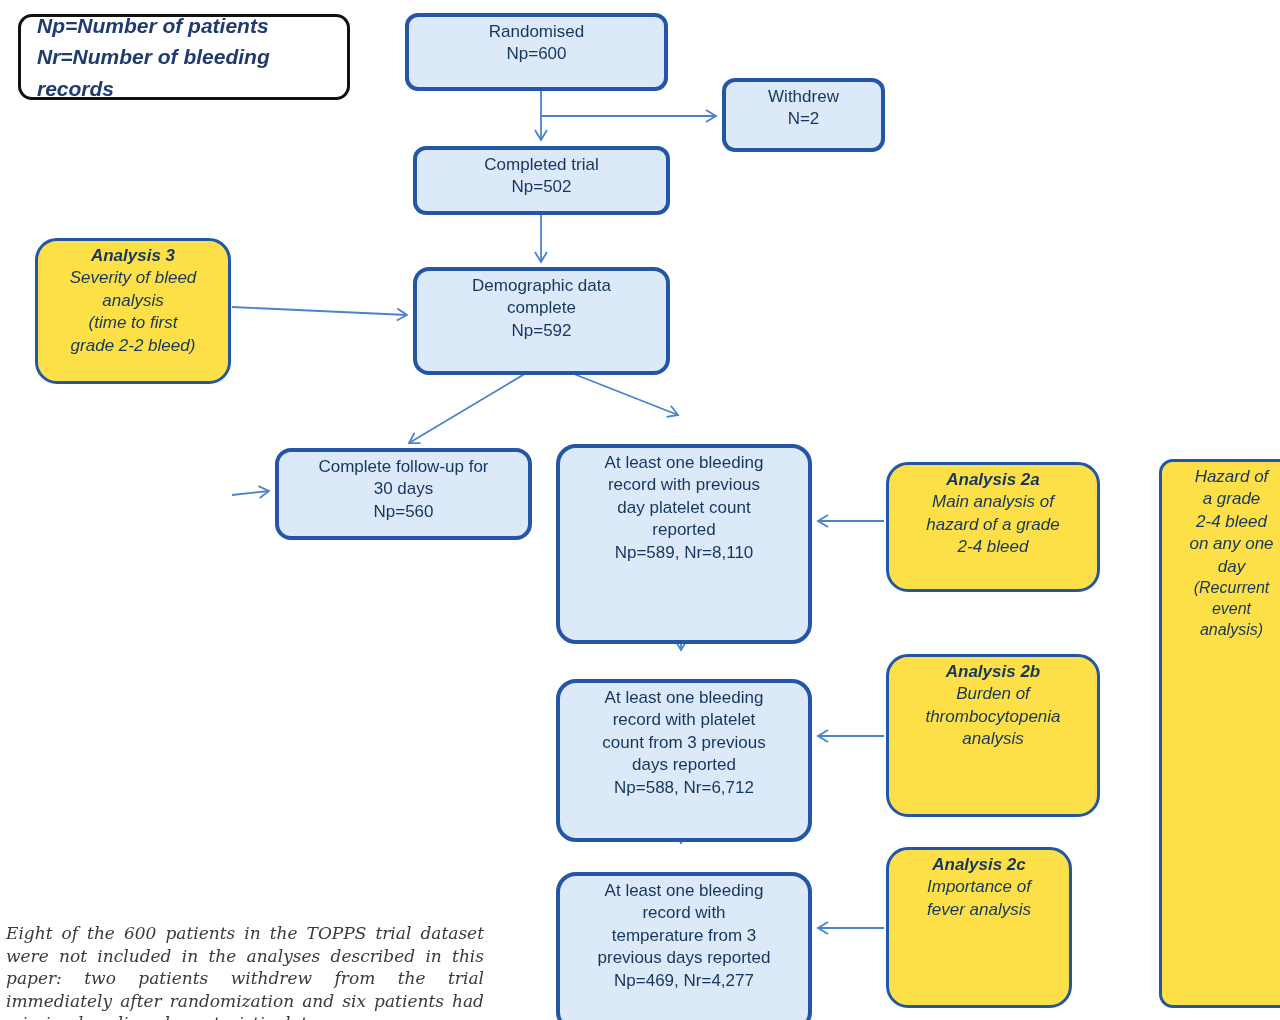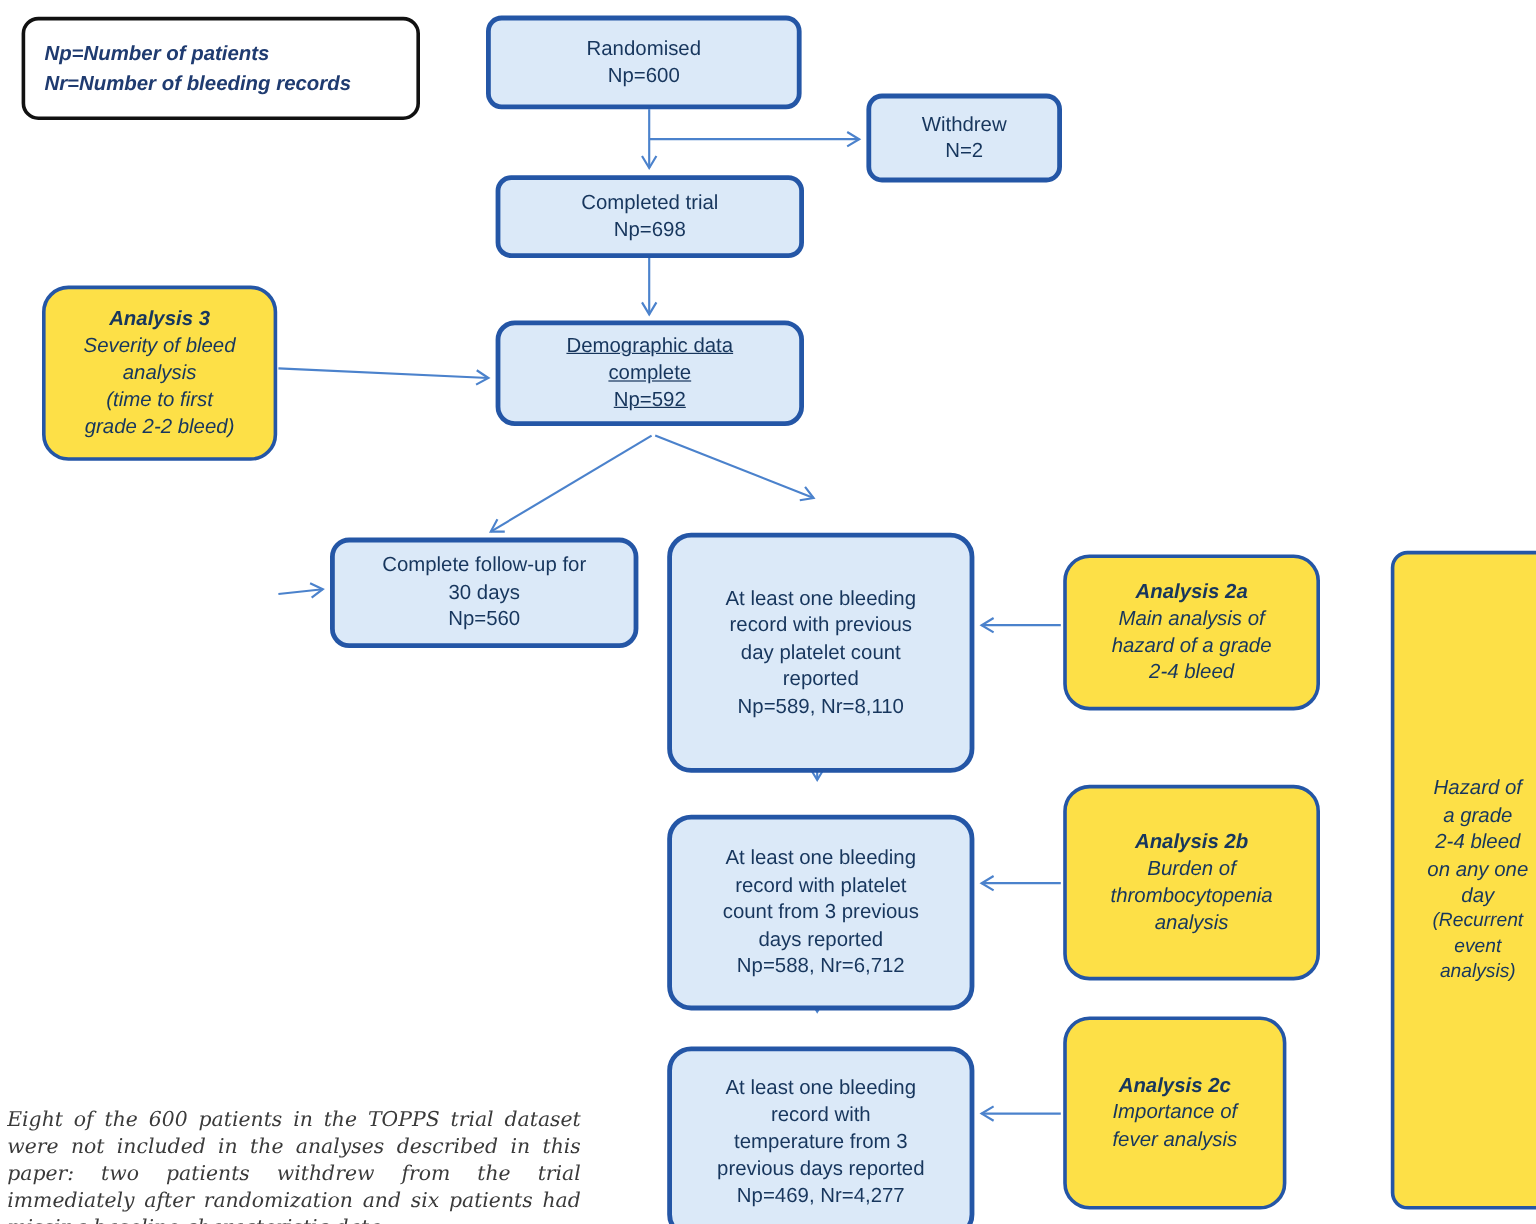--- a/index.html
+++ b/index.html
@@ -15,35 +15,35 @@
     position:relative;width:1280px;height:1020px;background:#ffffff;overflow:hidden;
     font-family:"Liberation Sans",sans-serif;
   }
   #arrows{position:absolute;left:0;top:0;width:1280px;height:1020px;pointer-events:none;}
   .box{
     position:absolute;box-sizing:border-box;
     background:var(--box-fill);
     border:4px solid var(--box-border);
     border-radius:16px;
     color:var(--text-navy);
-    display:flex;flex-direction:column;justify-content:center;align-items:center;
+    display:flex;flex-direction:column;align-items:center;
     text-align:center;font-size:17px;line-height:1.32;
     padding:4px 8px;
   }
   .box .box-text{white-space:pre-line;}
   .box .box-title{font-weight:bold;white-space:pre-line;}
   .white{background:#fde047;border-width:3.5px;border-radius:22px;font-style:italic;}
   .round-lg{border-radius:20px;margin-top:24px;}
   .round-sm{border-radius:13px;}
   .legend{
     position:absolute;box-sizing:border-box;left:18px;top:14px;width:332px;height:86px;
     background:#ffffff;border:3.5px solid var(--legend-border);border-radius:14px;
     display:flex;flex-direction:column;justify-content:center;
     padding-left:16px;color:#1f3b70;font-weight:bold;font-style:italic;
-    font-size:17px;line-height:1.5;
+    font-size:21px;line-height:1.5;
   }
   .tall-box{border-radius:14px;border-width:3px;margin-left:36px;}
   .tall-box .box-sub{white-space:pre-line;font-size:16px;line-height:1.3;}
   .caption{
     position:absolute;left:6px;top:922px;width:478px;
     font-family:"DejaVu Serif","Liberation Serif",serif;
     font-style:italic;color:var(--caption-color);
     font-size:17px;line-height:1.33;text-align:justify;
   }
 </style>
@@ -84,32 +84,32 @@
 Np=600</div>
   </div>
 
   <div class="box round-sm" style="left:722px;top:78px;width:163px;height:74px;">
     <div class="box-text">Withdrew
 N=2</div>
   </div>
 
   <div class="box round-sm" style="left:413px;top:146px;width:257px;height:69px;">
     <div class="box-text">Completed trial
-Np=698</div>
+Np=502</div>
   </div>
 
   <div class="box white" style="left:35px;top:238px;width:196px;height:146px;">
     <div class="box-title">Analysis 3</div>
     <div class="box-text">Severity of bleed
 analysis
 (time to first
 grade 2-2 bleed)</div>
   </div>
 
-  <div class="box" style="left:413px;top:267px;width:257px;height:88px;text-decoration:underline;">
+  <div class="box" style="left:413px;top:267px;width:257px;height:108px;">
     <div class="box-text">Demographic data
 complete
 Np=592</div>
   </div>
 
 
   <div class="box" style="left:275px;top:448px;width:257px;height:92px;">
     <div class="box-text">Complete follow-up for
 30 days
 Np=560</div>

